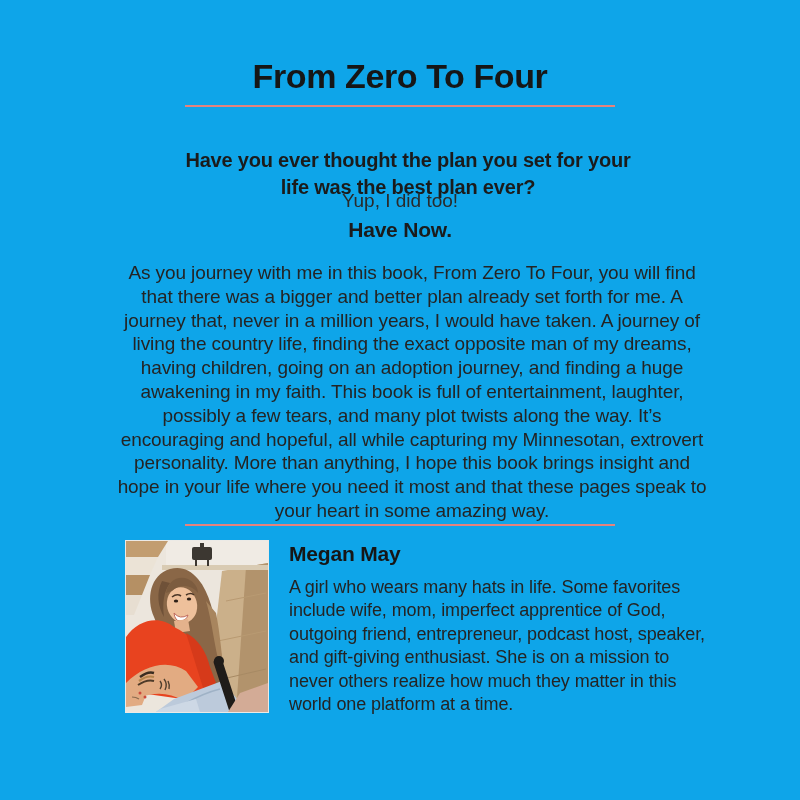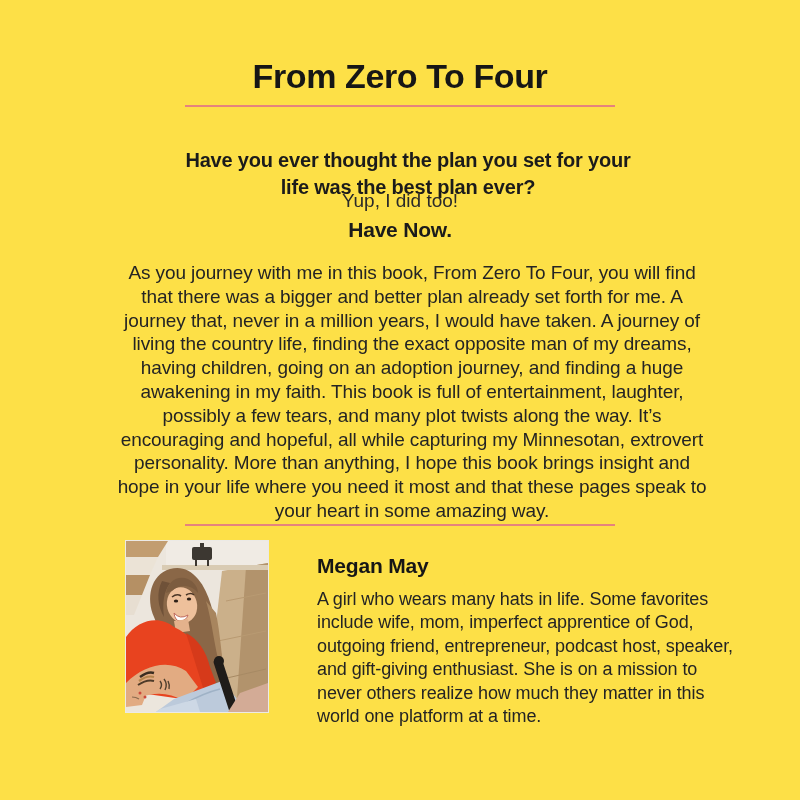--- a/index.html
+++ b/index.html
@@ -6,21 +6,21 @@
     margin: 0;
     padding: 0;
     background: #ffffff;
     font-family: "Liberation Sans", "DejaVu Sans", sans-serif;
     color: #1d1d1d;
   }
   .page {
     position: relative;
     width: 800px;
     height: 800px;
-    background: #fde047;
+    background: #0ea5e9;
     overflow: hidden;
   }
   .title {
     position: absolute;
     top: 56px;
     left: 0;
     width: 800px;
     margin: 0;
     text-align: center;
     font-size: 34px;
@@ -97,24 +97,23 @@
     top: 0;
     left: 0;
     width: 142px;
     height: 171px;
     outline: 1px solid #eceae6;
     overflow: hidden;
   }
   .photo svg { display: block; }
   .author-text {
     position: absolute;
-    top: 12px;
+    top: 0;
     left: 163px;
     width: 416px;
-    margin-left: 28px;
   }
   .author-name {
     margin: 0;
     font-size: 21px;
     font-weight: 800;
     letter-spacing: -0.2px;
     line-height: 25px;
     color: #161616;
   }
   .author-bio {

